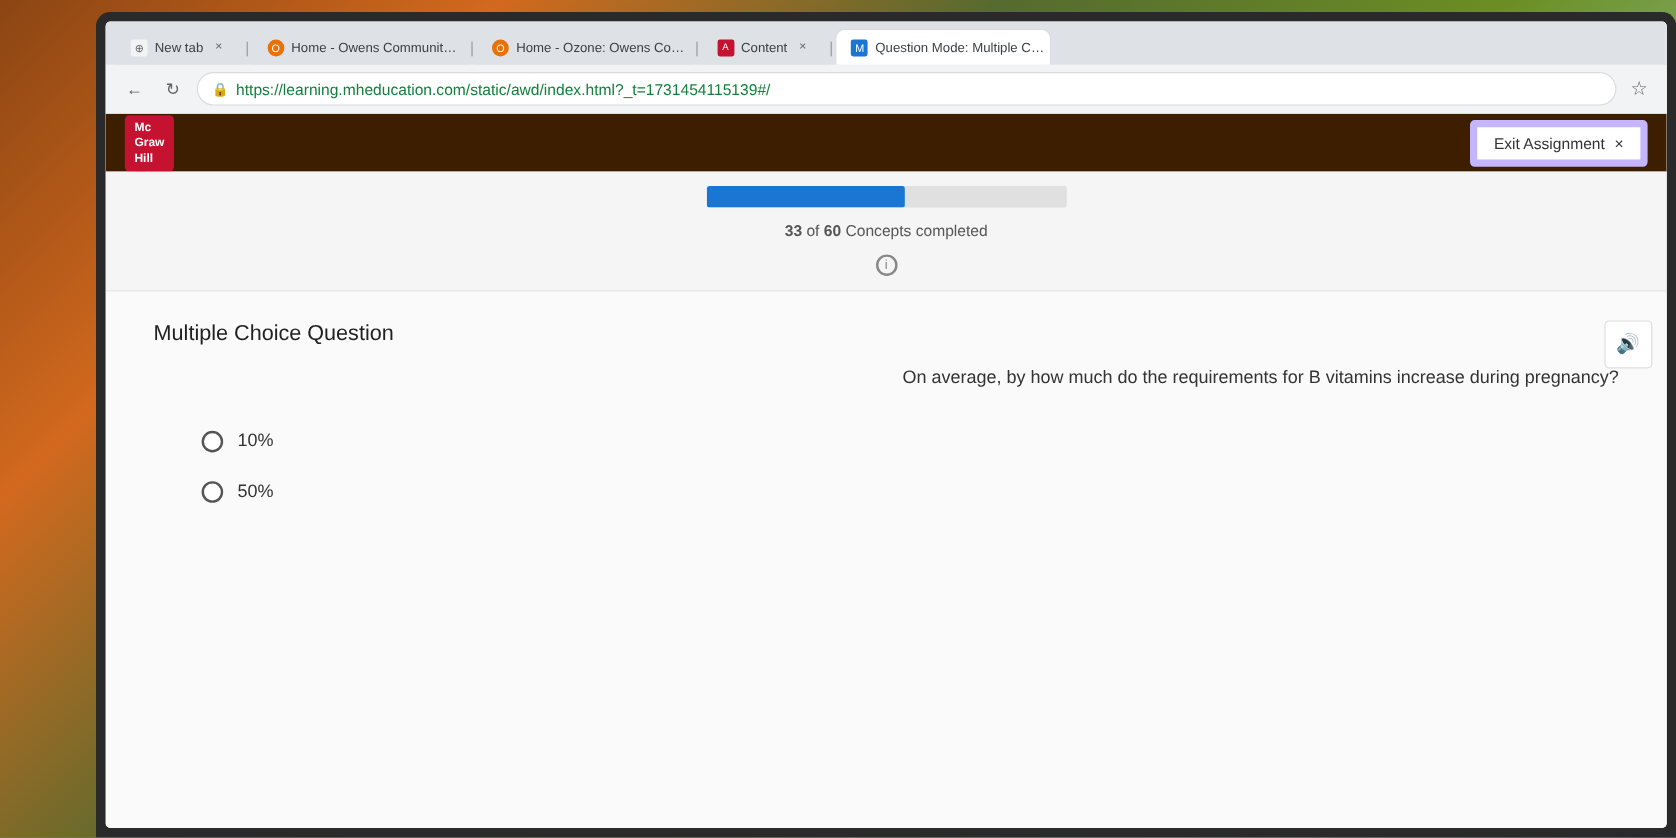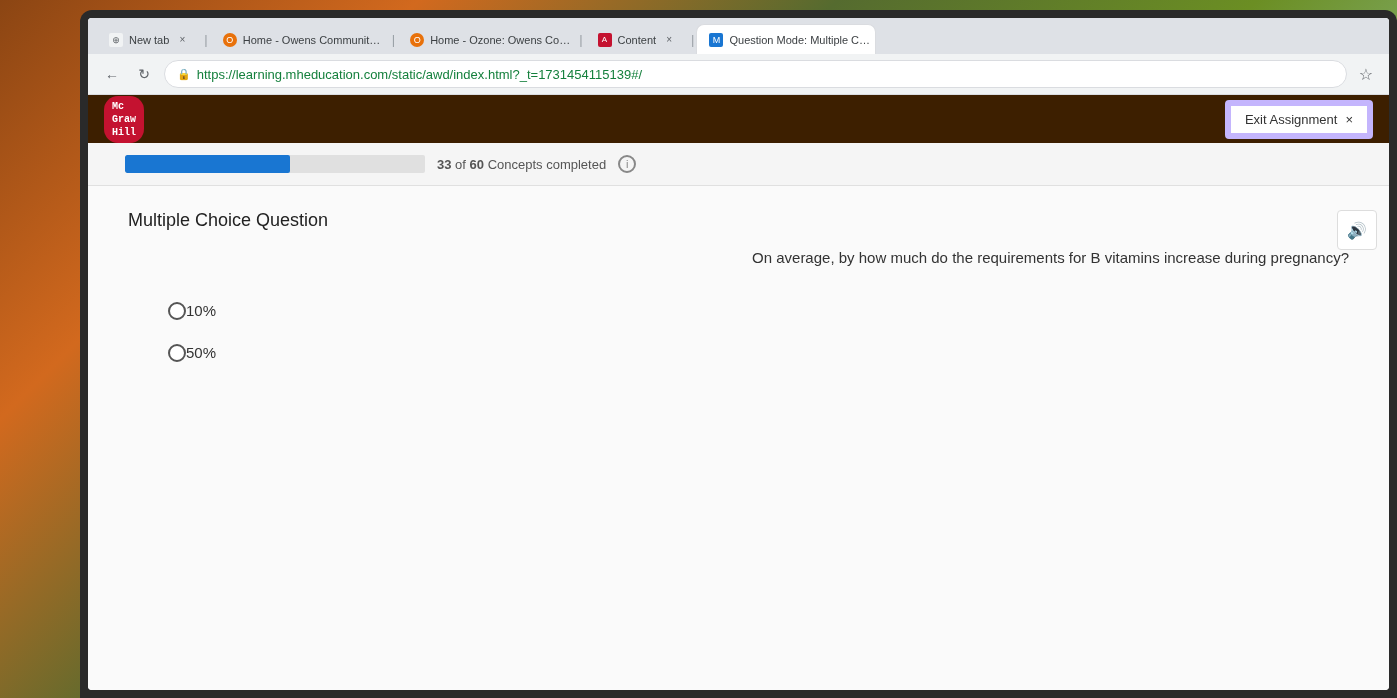--- a/index.html
+++ b/index.html
@@ -174,46 +174,46 @@
       flex-shrink: 0;
     }
 
     .mgh-logo {
       background: #c41230;
       color: white;
       font-size: 10px;
       font-weight: bold;
       padding: 4px 8px;
       line-height: 1.3;
-      border-radius: 14px;
-      font-family: Liberation Mono, monospace;
+      border-radius: 4px;
     }
 
     .exit-assignment-btn {
       background: white;
       border: 6px solid #c4b5fd;
       border-radius: 4px;
       padding: 6px 14px;
       font-size: 13px;
       color: #333;
       cursor: pointer;
       display: flex;
       align-items: center;
       gap: 8px;
     }
 
     
     .progress-area {
       background: #f5f5f5;
-      padding: 12px 37px;
+      padding: 12px 16px;
       display: flex;
       align-items: center;
       gap: 12px;
       border-bottom: 1px solid #e0e0e0;
       flex-shrink: 0;
+      flex-direction: column;
     }
 
     .progress-bar-container {
       width: 300px;
       height: 18px;
       background: #e0e0e0;
       border-radius: 2px;
       overflow: hidden;
       position: relative;
     }
@@ -273,20 +273,21 @@
     .answer-options {
       display: flex;
       flex-direction: column;
       gap: 24px;
       padding-left: 40px;
     }
 
     .answer-option {
       display: flex;
       align-items: center;
+      gap: 12px;
       cursor: pointer;
     }
 
     .radio-circle {
       width: 18px;
       height: 18px;
       border: 2px solid #555;
       border-radius: 50%;
       flex-shrink: 0;
       background: white;

